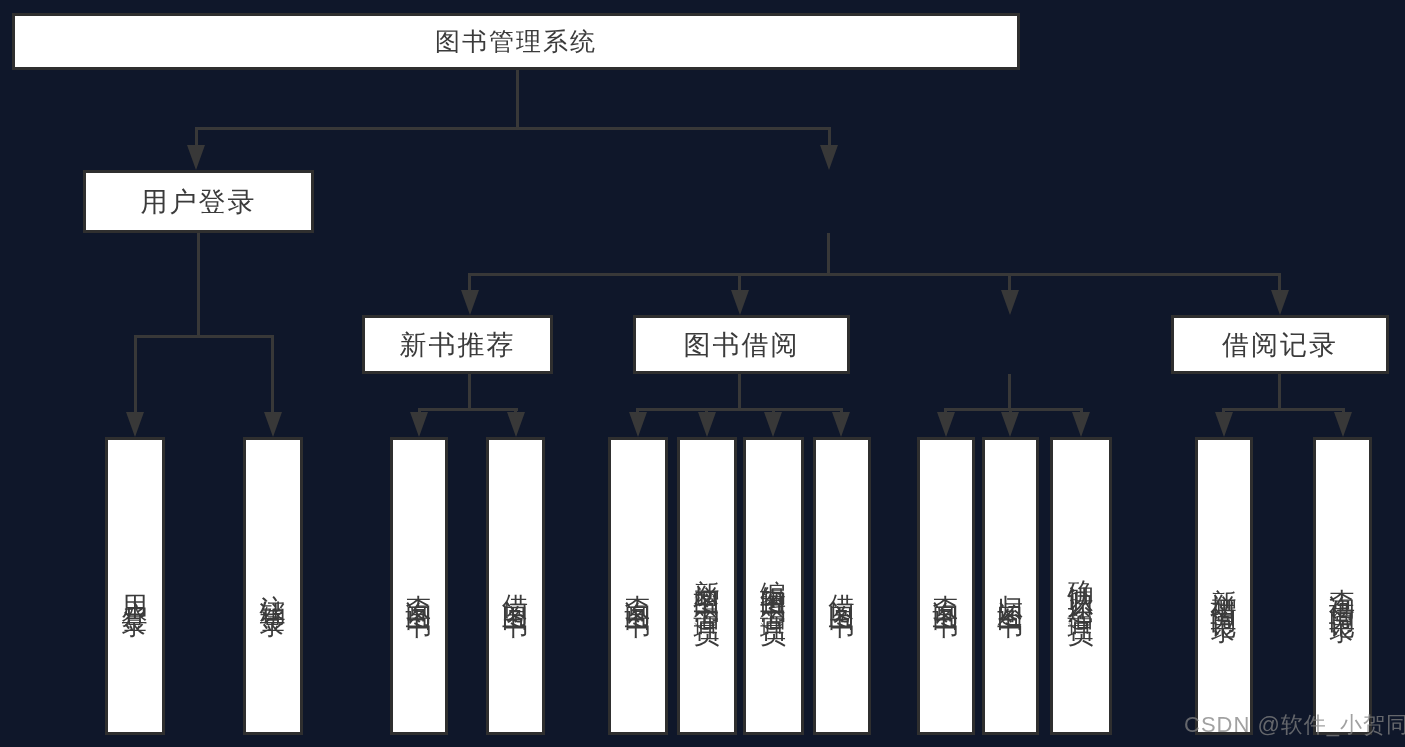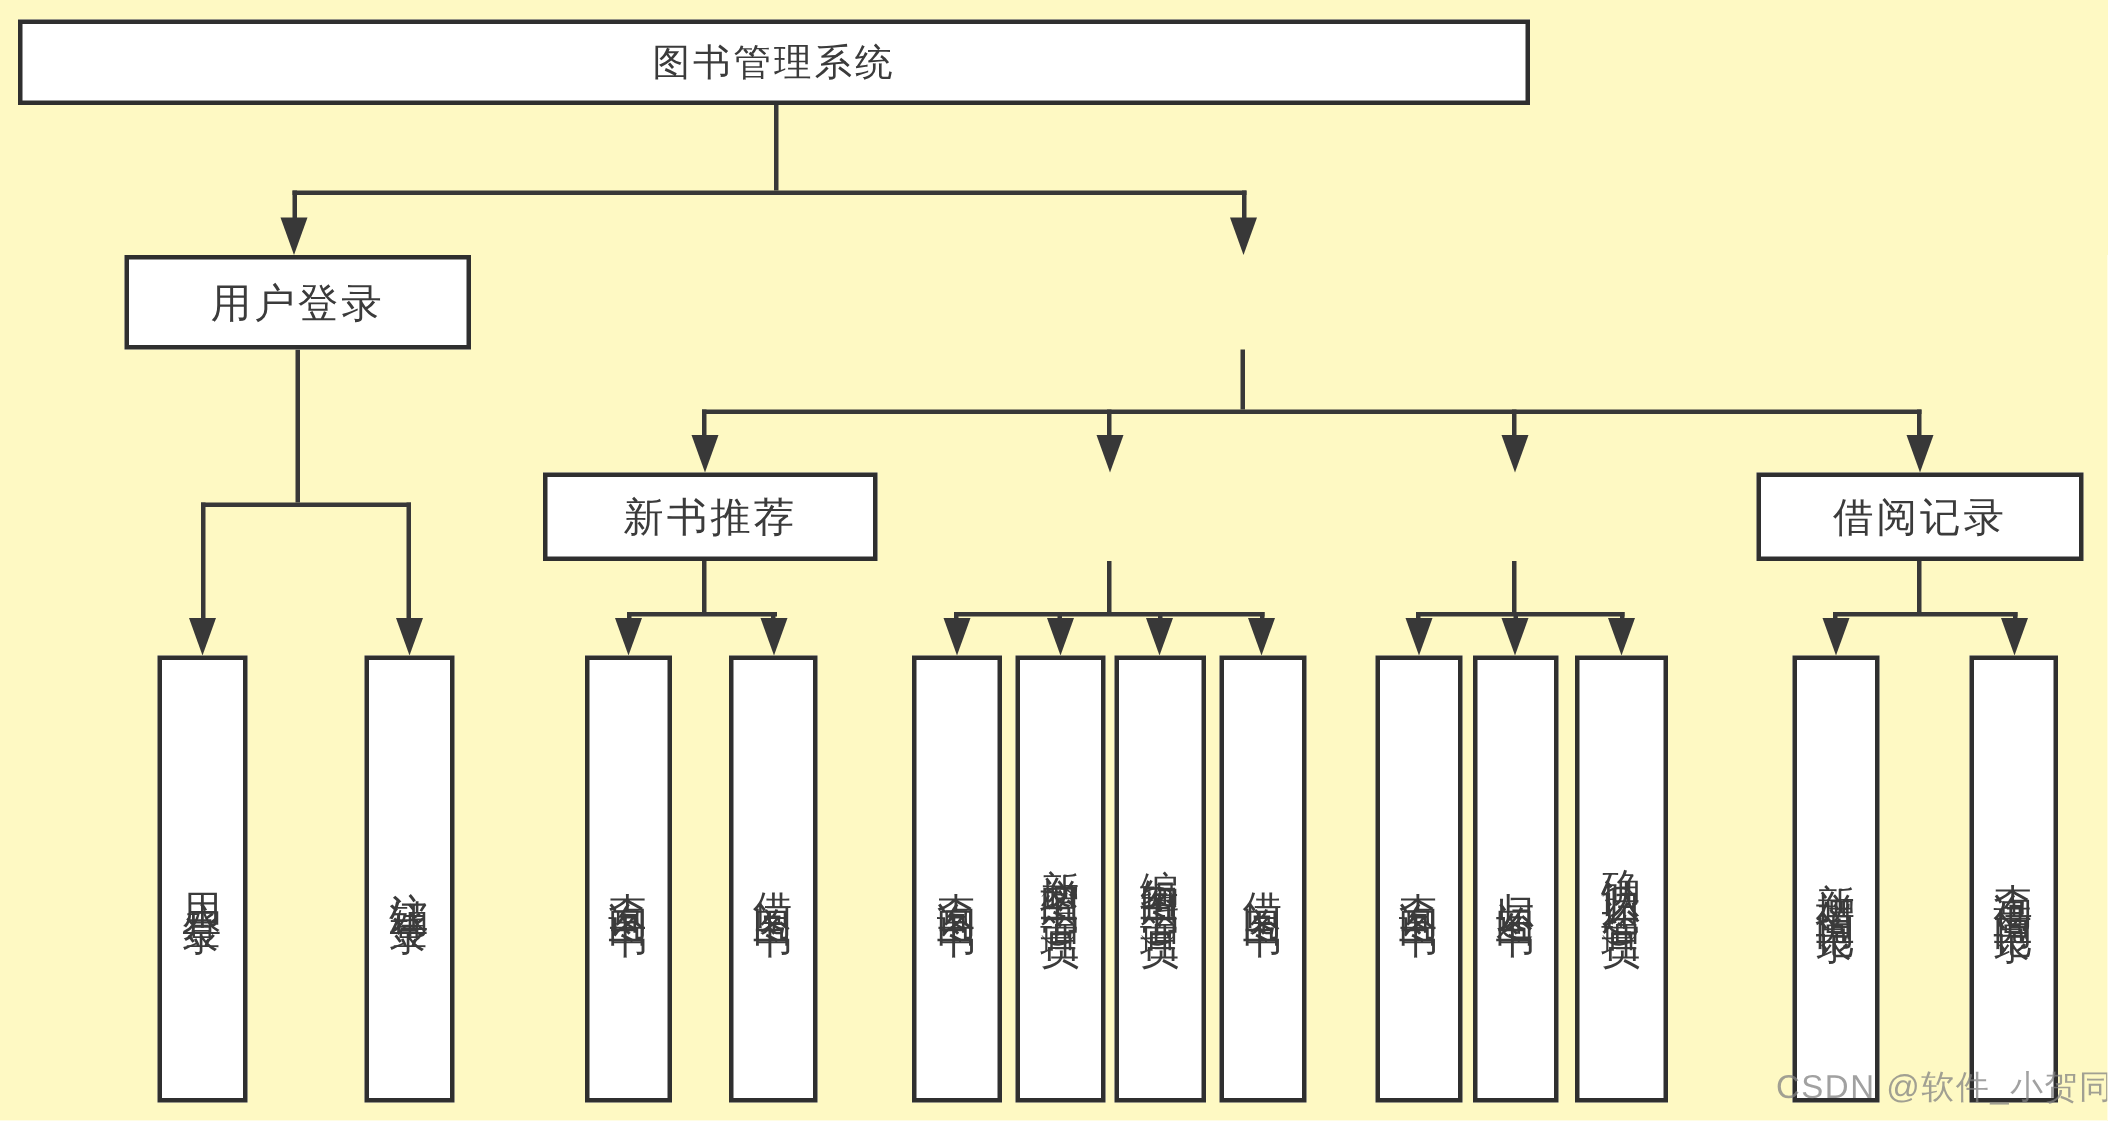--- a/index.html
+++ b/index.html
@@ -1,20 +1,20 @@
 <!DOCTYPE html>
 <html><head>
 <meta charset="utf-8">
 <style>
   html, body { margin: 0; padding: 0; background: #ffffff; }
   #canvas {
     position: relative;
     width: 1405px;
     height: 747px;
-    background: #fef9c3;
+    background: #0f172a;
     font-family: "Liberation Sans", "DejaVu Sans", sans-serif;
     color: #3b3b3b;
     overflow: hidden;
     text-align: right;
   }
   .node {
     position: absolute;
     box-sizing: border-box;
     border: 3px solid #2f2f2f;
     background: #ffffff;
@@ -69,22 +69,25 @@
 <div id="canvas">
 
   <div class="node root" style="left:12px; top:13px; width:1008px; height:57px;">
     <span class="hlabel">图书管理系统</span>
   </div>
 
   <div class="node" style="left:83px; top:170px; width:231px; height:63px;">
     <span class="hlabel">用户登录</span>
   </div>
 
-  <div class="node" style="left:362px; top:315px; width:223px; height:59px;">
+  <div class="node" style="left:362px; top:315px; width:191px; height:59px;">
     <span class="hlabel">新书推荐</span>
+  </div>
+  <div class="node" style="left:633px; top:315px; width:217px; height:59px;">
+    <span class="hlabel">图书借阅</span>
   </div>
   <div class="node" style="left:1171px; top:315px; width:218px; height:59px;">
     <span class="hlabel">借阅记录</span>
   </div>
 
   <div class="node" style="left:105px; top:437px; width:60px; height:298px;">
     <span class="vlabel">用户登录</span>
   </div>
   <div class="node" style="left:243px; top:437px; width:60px; height:298px;">
     <span class="vlabel">注销登录</span>

